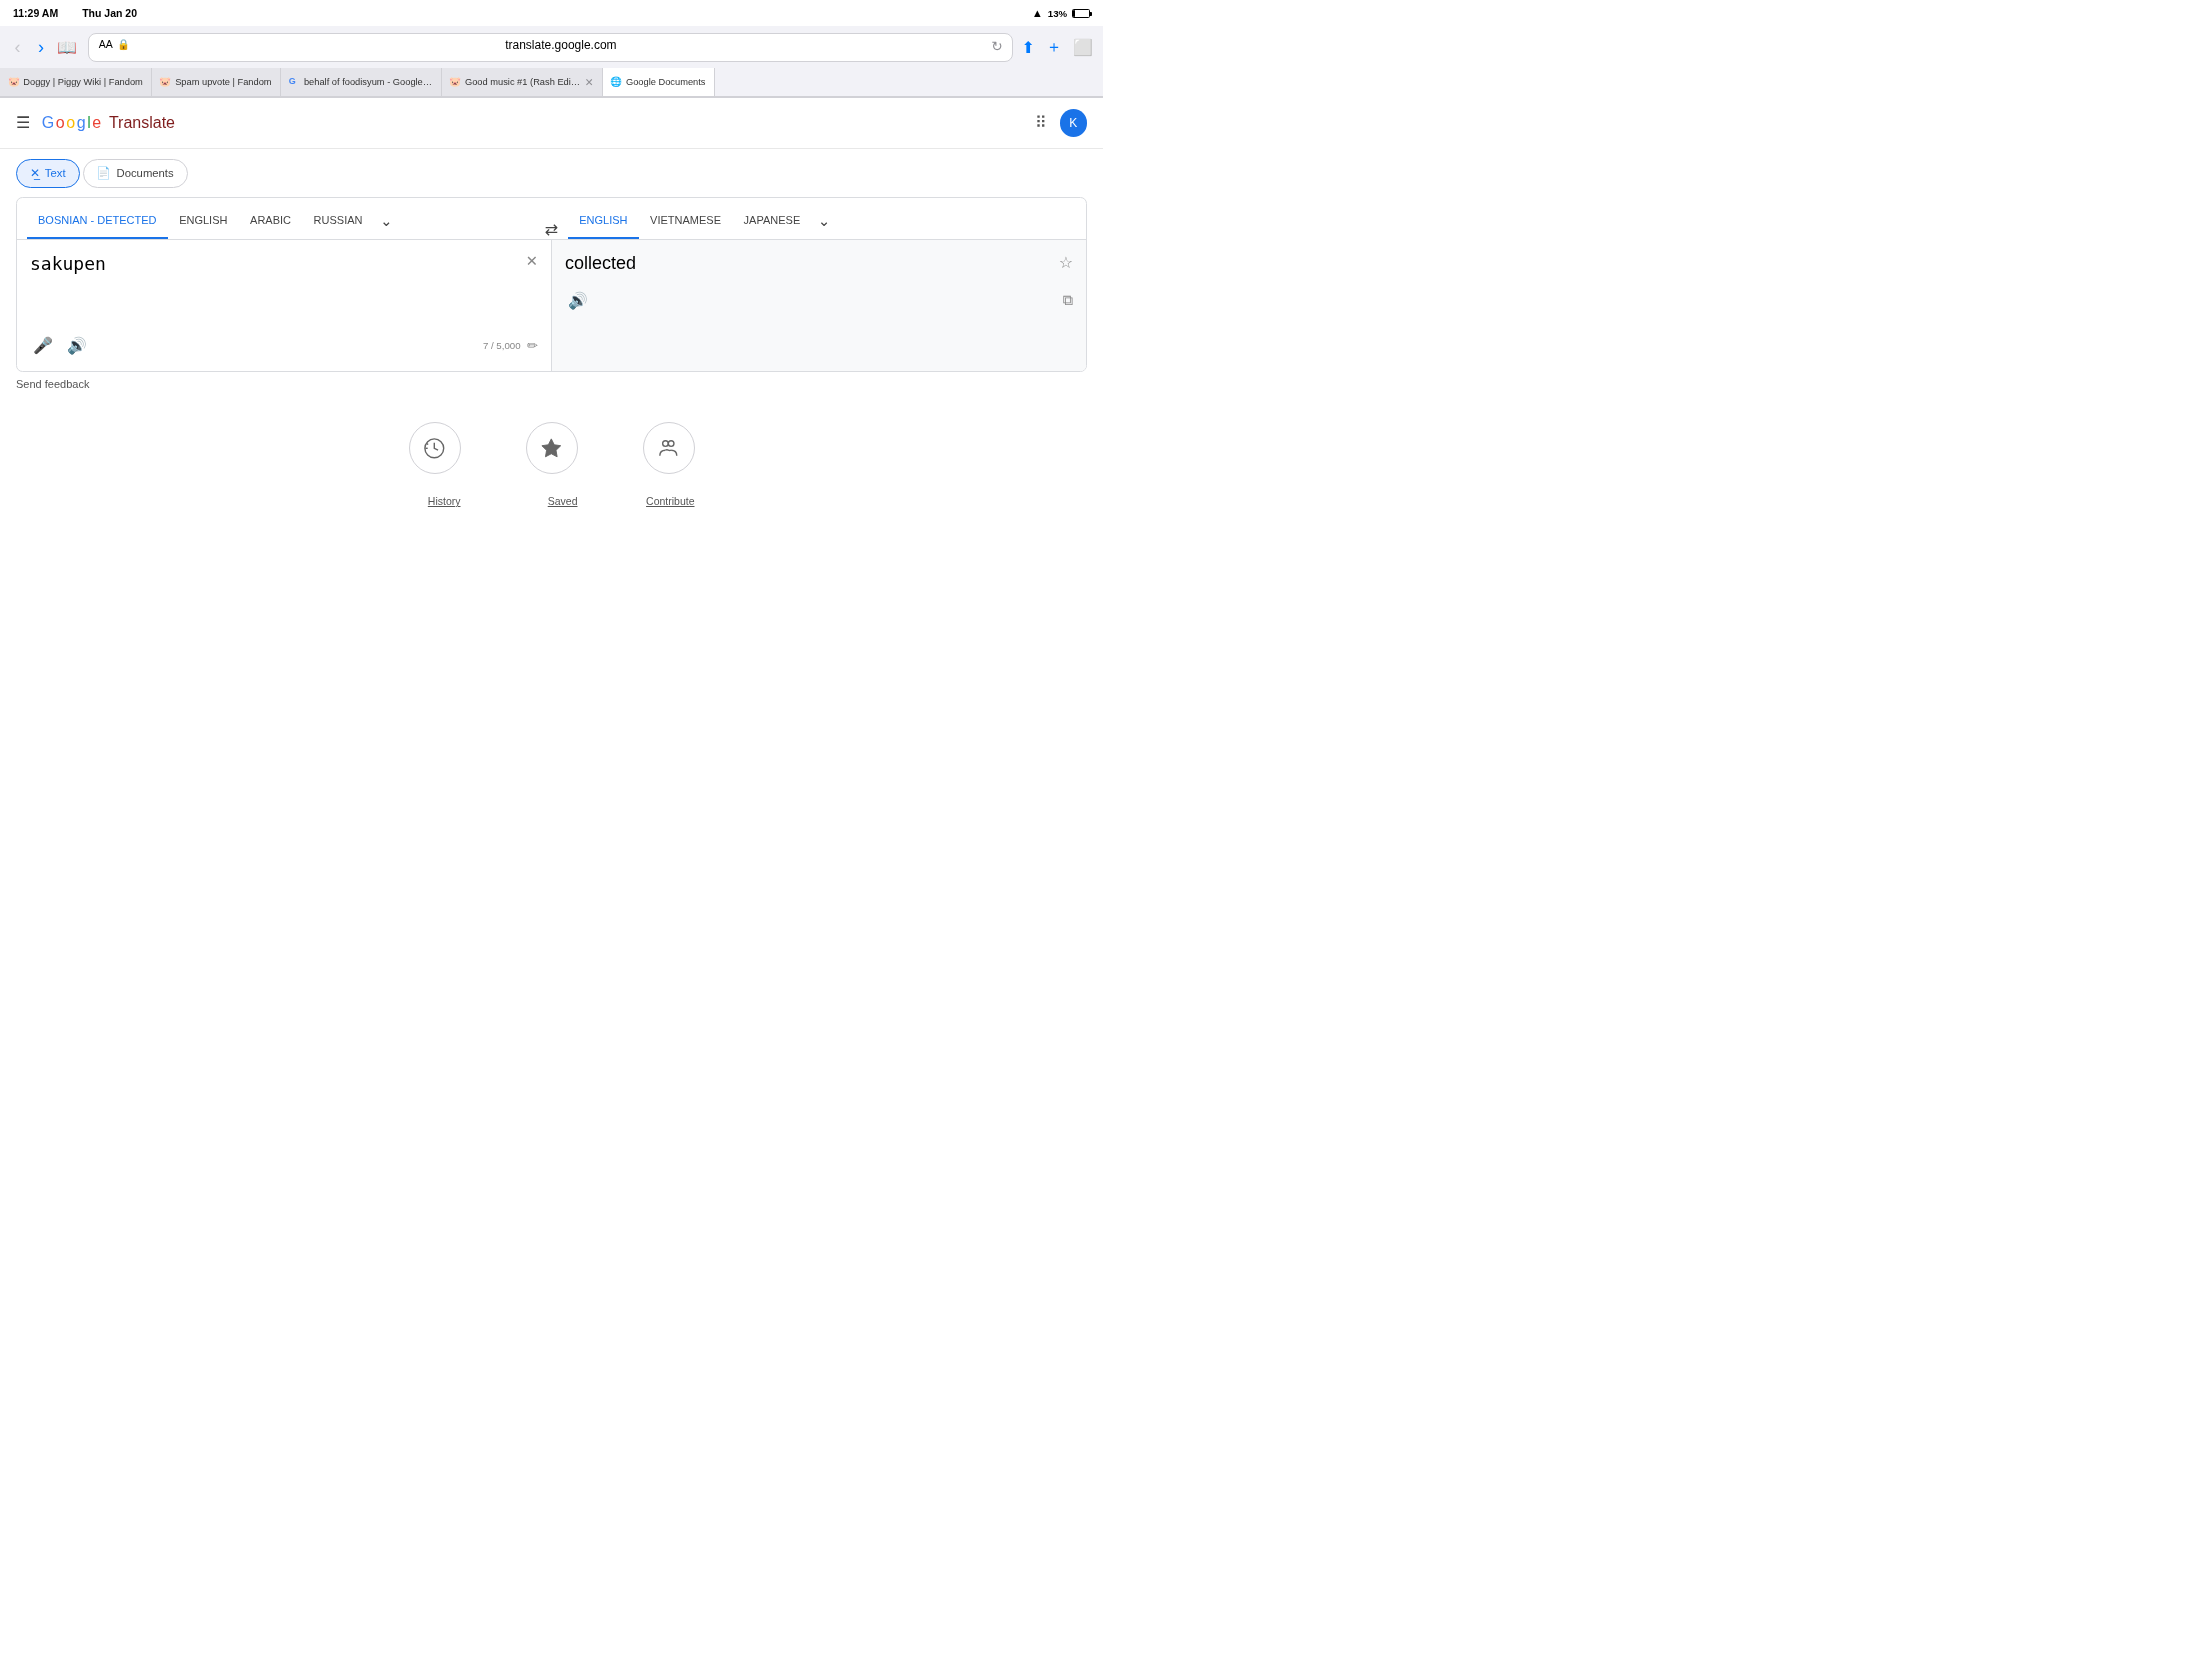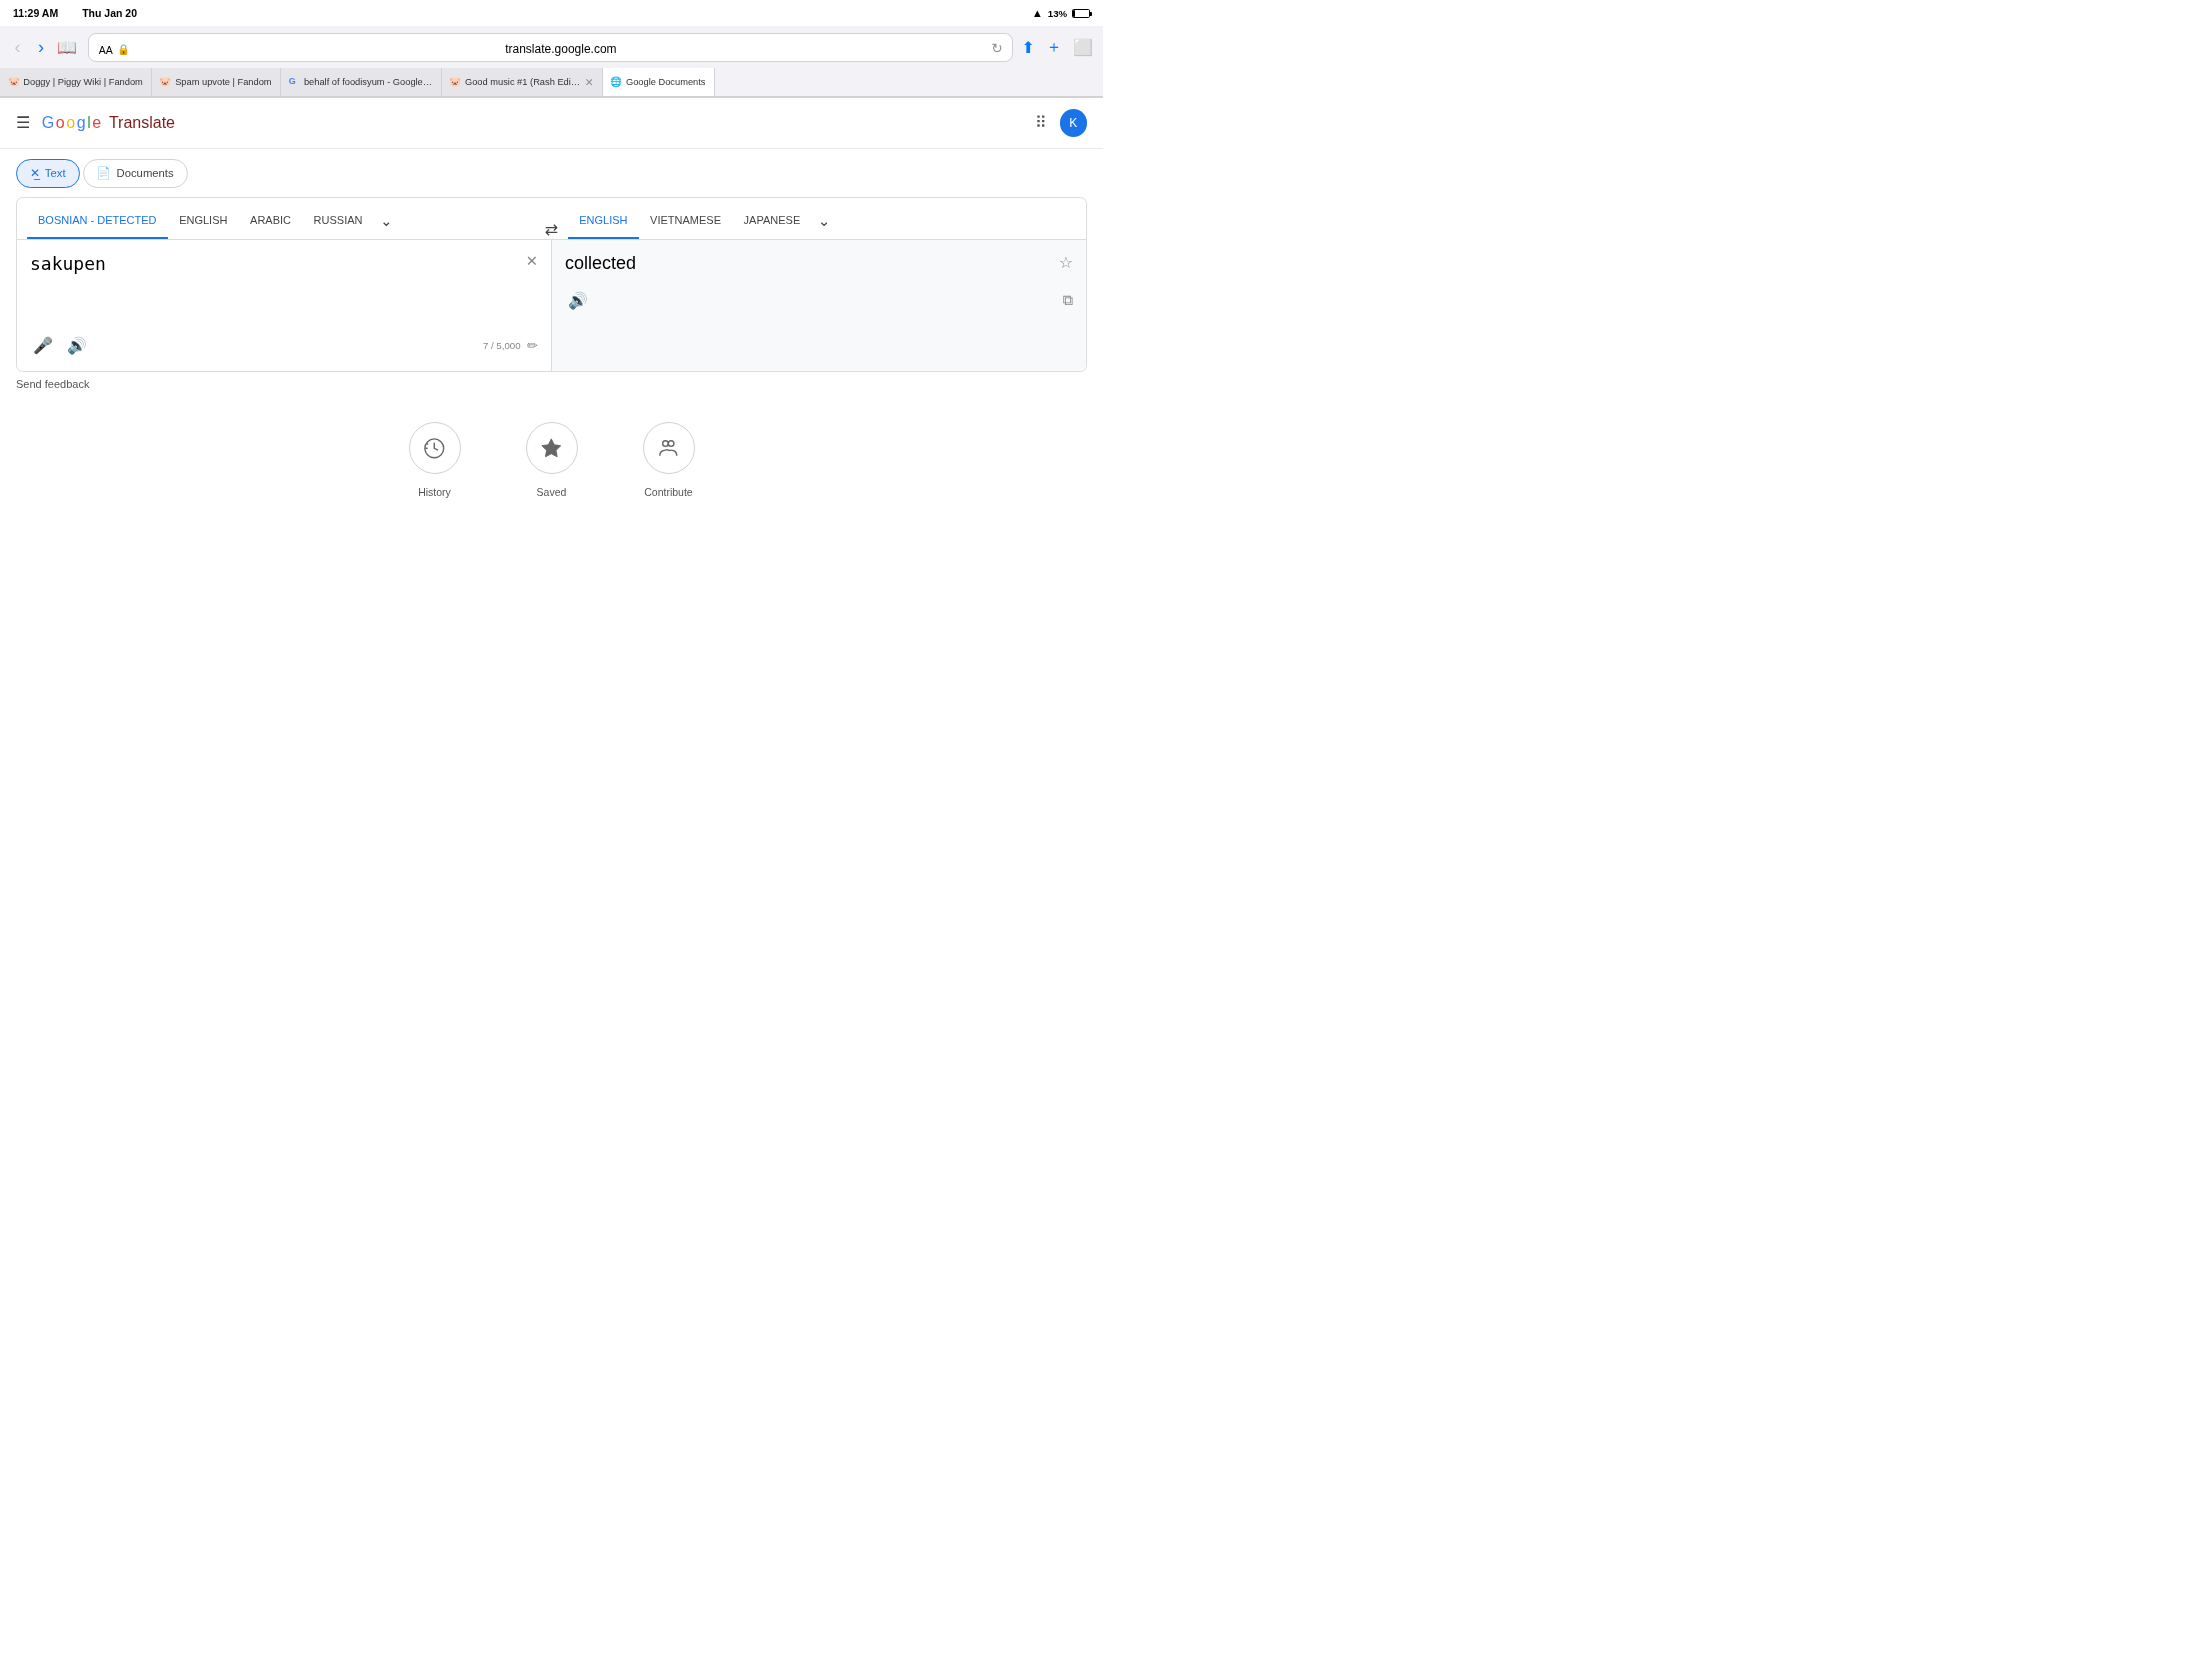--- a/index.html
+++ b/index.html
@@ -24,21 +24,21 @@
       background: #f2f2f7;
       border-bottom: 0.8px solid #d1d1d6;
     }
     .browser-toolbar {
       display: flex; align-items: center; padding: 4.8px 9.7px; gap: 8px; height: 42px;
     }
     .nav-btn { background: none; border: none; cursor: pointer; color: #007aff; font-size: 18px; padding: 3.2px 4.8px; display: flex; align-items: center; }
     .nav-btn.disabled { color: #c7c7cc; }
     .bookmark-btn { background: none; border: none; cursor: pointer; color: #007aff; font-size: 16px; margin-right: 3.2px; }
     .address-bar {
-      flex: 1; display: flex; align-items: flex-end; background: #fff; border-radius: 8px;
+      flex: 1; display: flex; align-items: flex-start; background: #fff; border-radius: 8px;
       padding: 4.8px 9.7px; gap: 4.8px; border: 0.8px solid #d1d1d6; height: 29px;
     }
     .address-text { font-size: 12px; color: #000; flex: 1; text-align: center; }
     .aa-text { font-size: 10.5px; color: #000; font-weight: 500; }
     .lock-icon { font-size: 10.5px; color: #000; }
     .reload-btn { background: none; border: none; cursor: pointer; font-size: 13.7px; color: #8e8e93; }
     .browser-actions { display: flex; align-items: center; gap: 11.3px; }
     .browser-action-btn { background: none; border: none; cursor: pointer; font-size: 16px; color: #007aff; }
 
     
@@ -131,22 +131,22 @@
 
     
     .send-feedback { text-align: left; margin: 6.5px 16px 0; font-size: 11px; color: #555; }
     .send-feedback a { color: #555; text-decoration: none; cursor: pointer; }
 
     
     .bottom-actions {
       display: flex; justify-content: center; gap: 65px; padding: 32px 16px;
     }
     .bottom-action {
-      display: flex; flex-direction: column; align-items: center; gap: 12px;
-      cursor: pointer; color: #555;
+      display: flex; flex-direction: column; align-items: flex-end; gap: 21px;
+      cursor: pointer; color: #555; text-decoration: underline;
     }
     .bottom-action-circle {
       width: 52px; height: 52px; border-radius: 50%; border: 1.2px solid #d1d1d6;
       display: flex; align-items: center; justify-content: center; font-size: 21px;
       color: #666;
     }
     .bottom-action-label { font-size: 10.5px; color: #555; }
   </style>
 </head>
 <body>

